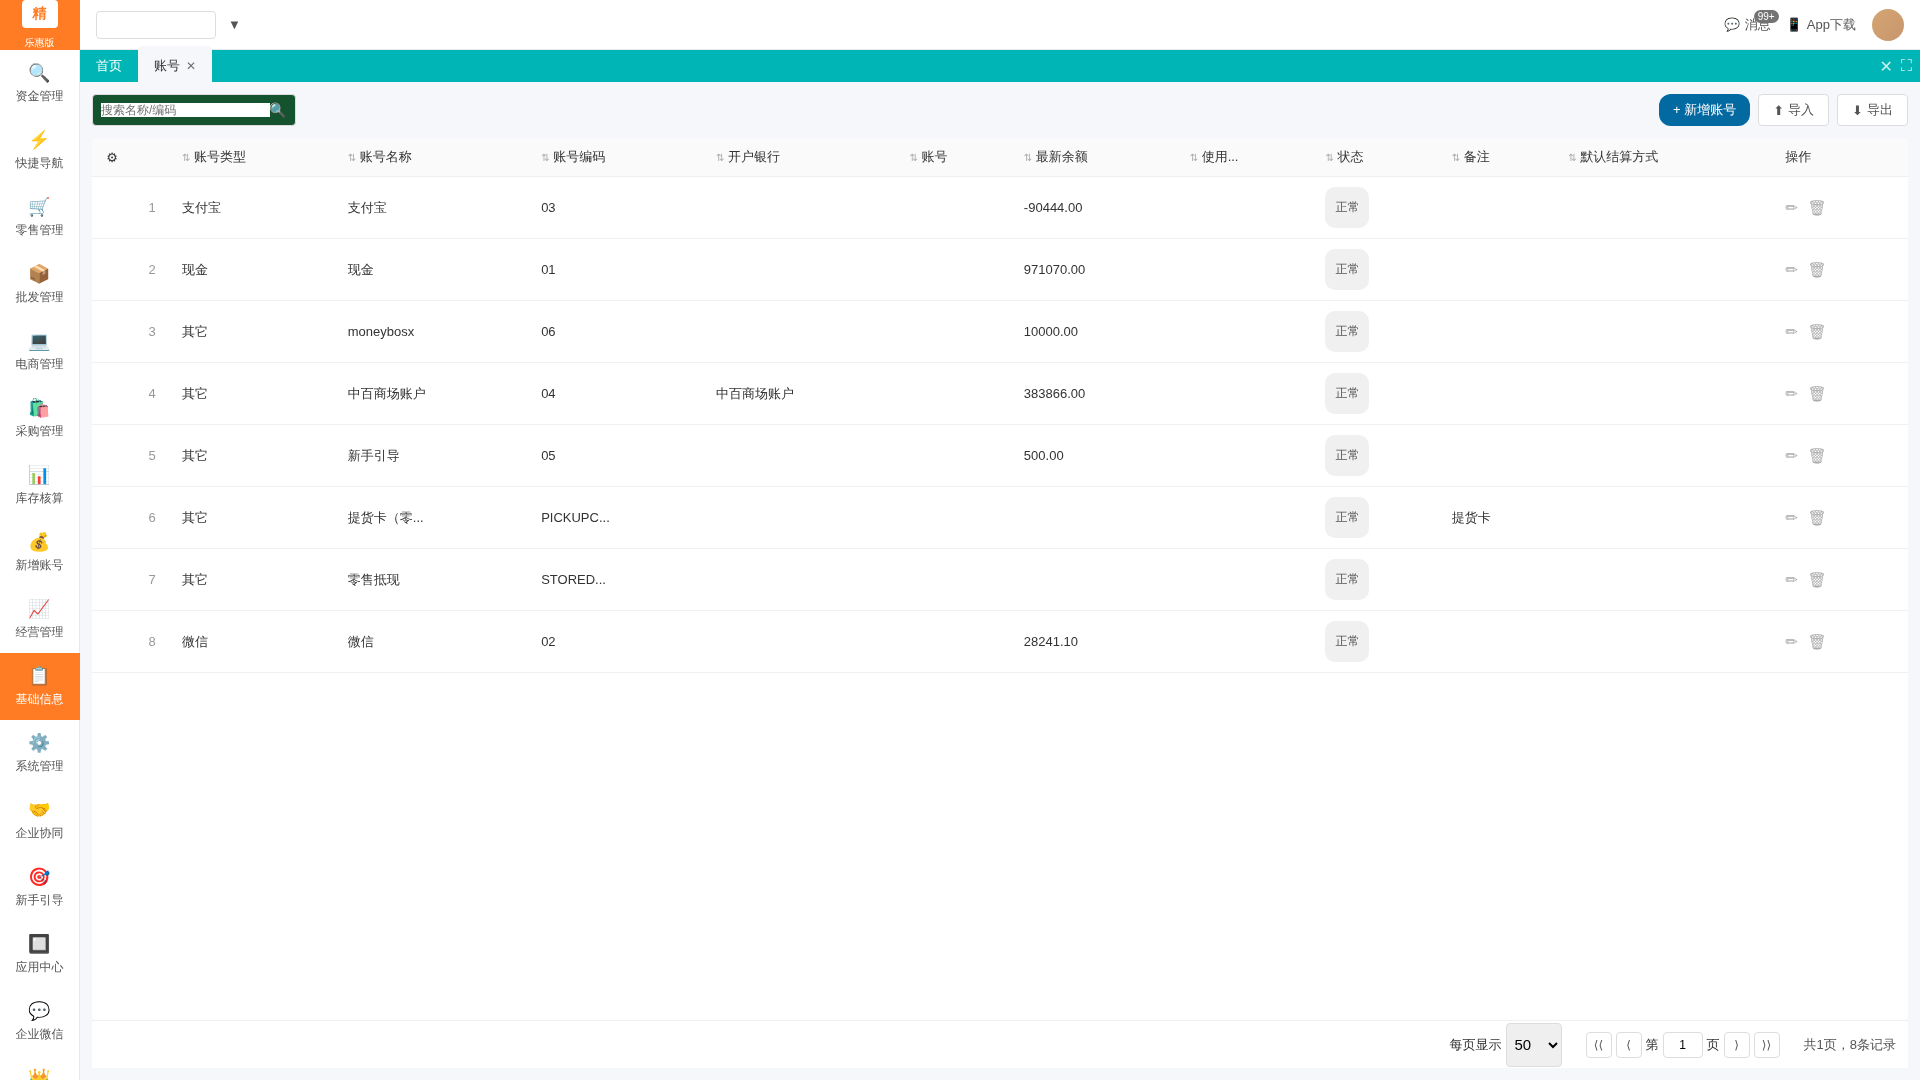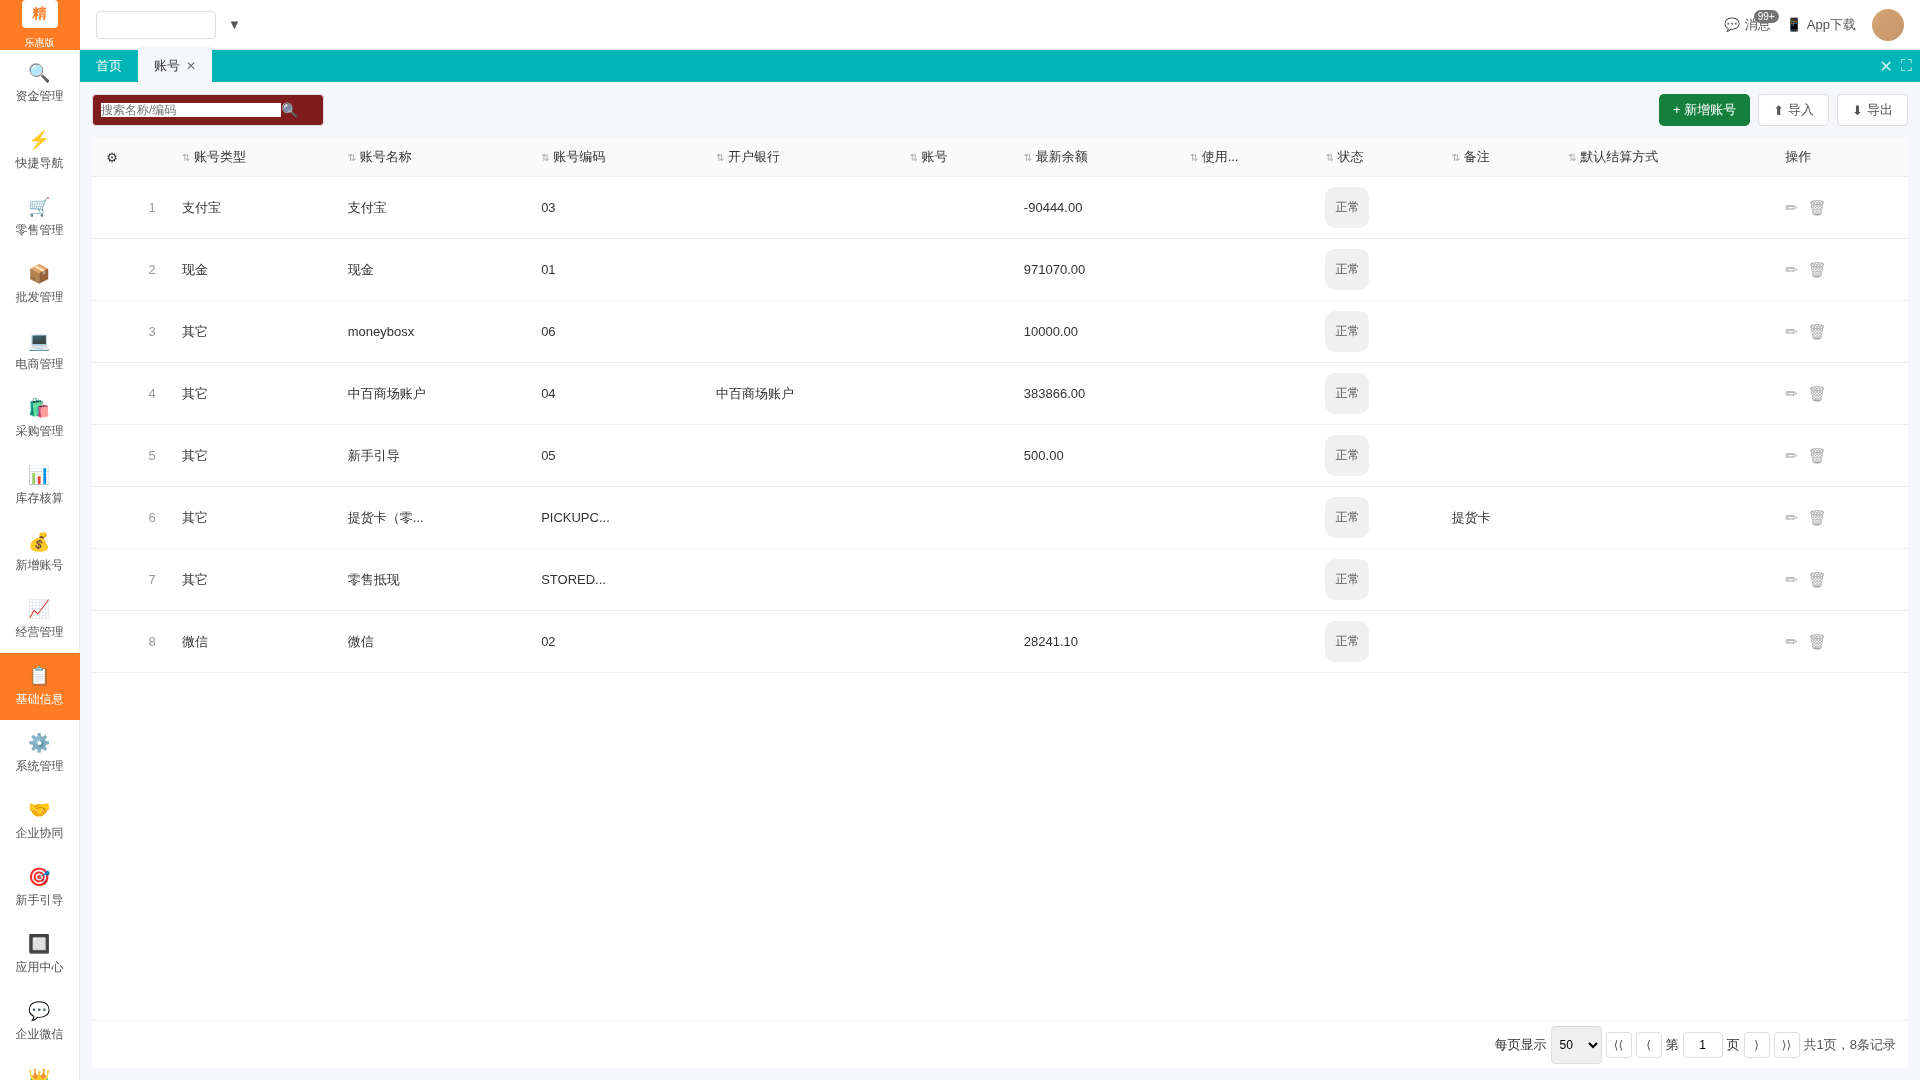--- a/index.html
+++ b/index.html
@@ -34,43 +34,43 @@
     .tab-item.active { background: #f5f7fa; color: #333; border-radius: 4px 4px 0 0; }
     .tab-close { font-size: 12px; cursor: pointer; opacity: 0.7; }
     .tab-bar-right { margin-left: auto; display: flex; align-items: center; gap: 8px; padding-right: 8px; color: #fff; }
     .tab-bar-btn { cursor: pointer; font-size: 16px; color: #fff; opacity: 0.8; }
 
     
     .page-content { flex: 1; background: #f5f7fa; display: flex; flex-direction: column; overflow: hidden; padding: 12px; }
 
     
     .toolbar { display: flex; align-items: center; justify-content: space-between; margin-bottom: 12px; }
-    .search-box { display: flex; align-items: center; border: 1px solid #ddd; border-radius: 4px; background: #7f1d1d; padding: 0 8px; height: 32px; width: 232px; }
+    .search-box { display: flex; align-items: center; border: 1px solid #ddd; border-radius: 4px; background: #14532d; padding: 0 8px; height: 32px; width: 204px; }
     .search-input { border: none; outline: none; font-size: 12px; width: 180px; color: #999; }
     .search-icon { color: #bbb; font-size: 14px; cursor: pointer; }
     .toolbar-actions { display: flex; gap: 8px; }
-    .btn-primary { background: #15803d; color: #fff; border: none; border-radius: 5px; padding: 6px 14px; cursor: pointer; font-size: 13px; display: flex; align-items: center; gap: 4px; }
+    .btn-primary { background: #0369a1; color: #fff; border: none; border-radius: 12px; padding: 6px 14px; cursor: pointer; font-size: 13px; display: flex; align-items: center; gap: 4px; }
     .btn-default { background: #fff; color: #555; border: 1px solid #ddd; border-radius: 4px; padding: 6px 14px; cursor: pointer; font-size: 13px; display: flex; align-items: center; gap: 4px; }
 
     
     .table-container { flex: 1; background: #fff; border-radius: 4px; overflow: auto; }
     table { width: 100%; border-collapse: collapse; }
     thead tr { background: #fafafa; }
     th { padding: 10px 10px; text-align: left; font-weight: normal; color: #333; font-size: 13px; border-bottom: 1px solid #eee; white-space: nowrap; }
     td { padding: 10px 10px; color: #333; font-size: 13px; border-bottom: 1px solid #f0f0f0; white-space: nowrap; }
     .col-settings { width: 40px; text-align: center; }
     .col-num { width: 40px; text-align: center; color: #999; }
     .sort-icon { font-size: 10px; color: #aaa; }
     .status-badge { display: inline-block; background: #f0f0f0; color: #555; border-radius: 10px; padding: 12px 10px; font-size: 12px; }
     .action-btn { cursor: pointer; color: #aaa; margin-right: 6px; font-size: 15px; }
 
     
-    .pagination { height: 48px; display: flex; align-items: center; justify-content: flex-end; padding: 0 12px; background: #fff; border-top: 1px solid #f0f0f0; gap: 4px; font-size: 13px; color: #333; flex-shrink: 0; }
+    .pagination { height: 48px; display: flex; align-items: center; justify-content: flex-end; padding: 0 12px; background: #fff; border-top: 1px solid #f0f0f0; gap: 24px; font-size: 13px; color: #333; flex-shrink: 0; }
     .page-size-select { display: flex; align-items: center; gap: 4px; }
-    .page-size-select select { border: 1px solid #ddd; border-radius: 4px; padding: 2px 4px; height: 38px; font-size: 12px; }
+    .page-size-select select { border: 1px solid #ddd; border-radius: 4px; padding: 2px 4px; height: 44px; font-size: 15px; }
     .page-nav { display: flex; align-items: center; gap: 4px; }
     .page-nav-btn { width: 26px; height: 26px; border: 1px solid #ddd; border-radius: 4px; background: #fff; cursor: pointer; display: flex; align-items: center; justify-content: center; color: #555; font-size: 12px; }
     .page-input { width: 40px; height: 26px; border: 1px solid #ddd; border-radius: 4px; text-align: center; font-size: 12px; }
     .page-total { color: #555; }
   </style>
 </head>
 <body>
 
 <div class="sidebar">
   <div class="sidebar-logo">

